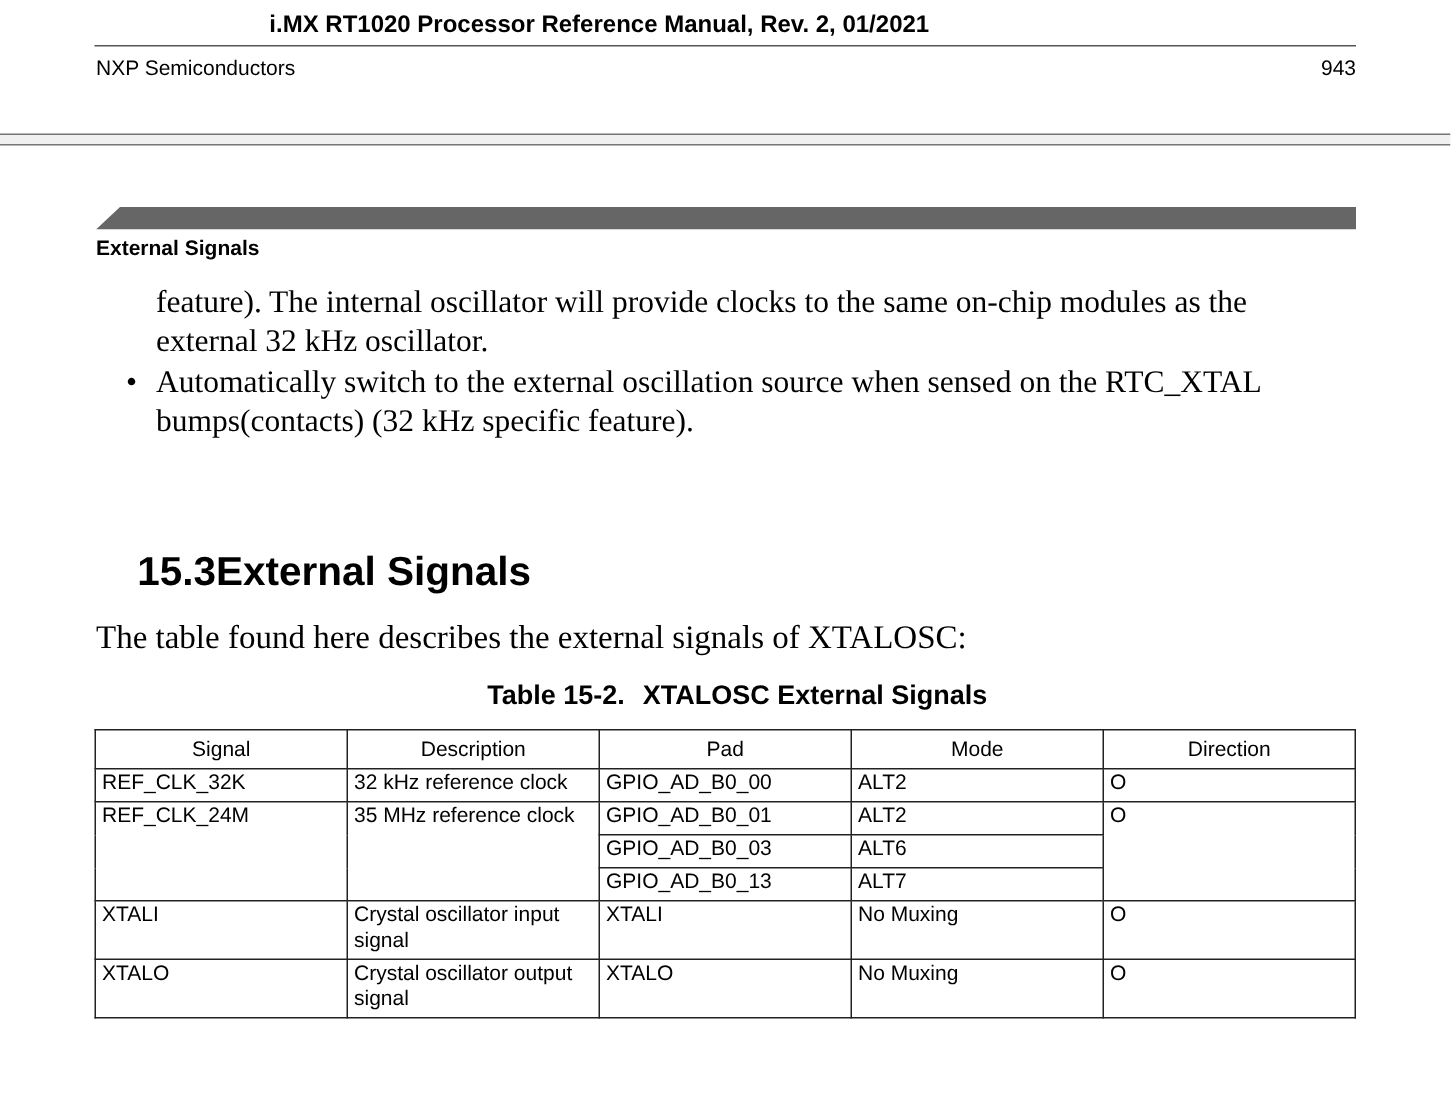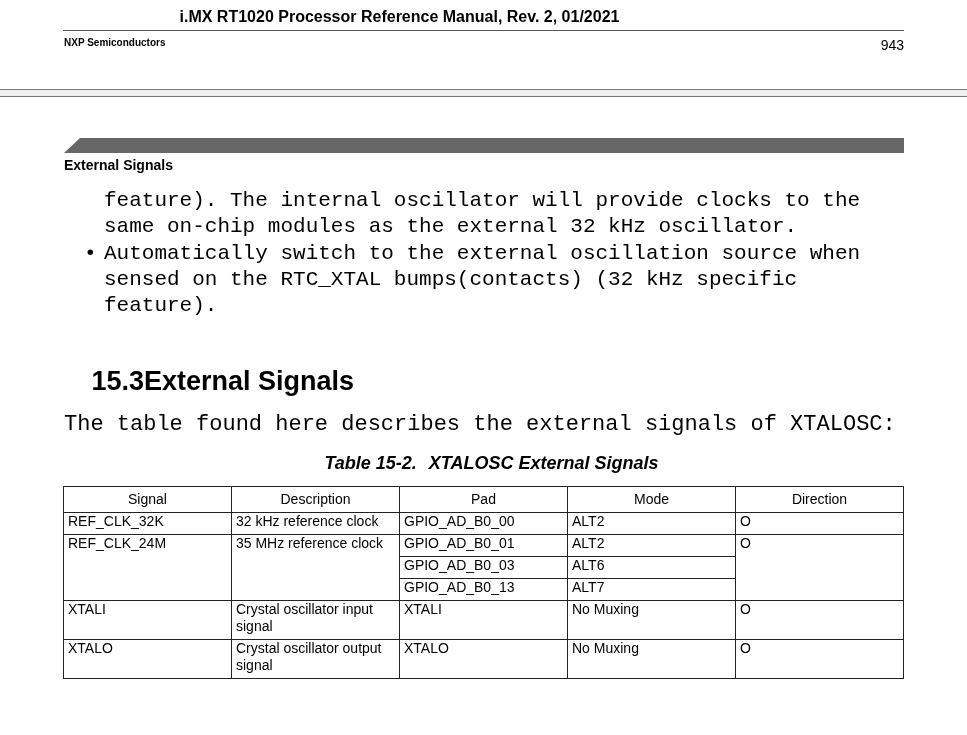--- a/index.html
+++ b/index.html
@@ -1,40 +1,40 @@
 <!DOCTYPE html>
 <html><head>
   <meta charset="utf-8">
   <style>
     html, body { margin: 0; padding: 0; background: #ffffff; }
     body { width: 967px; height: 735px; position: relative; overflow: hidden; color: #000; }
     .sans { font-family: "Liberation Sans", sans-serif; }
-    .serif { font-family: Liberation Mono, monospace; }
+    .serif { font-family: Liberation Serif, serif; }
     .abs { position: absolute; }
 
     #doc-title { left: 0; width: 799px; top: 8px; text-align: center; font-size: 16px; font-weight: bold; }
     #header-rule { left: 63px; width: 841px; top: 30px; height: 0; border-top: 1px solid #555; }
-    #footer-left { left: 64px; top: 37px; font-size: 10px; font-weight: bold; }
+    #footer-left { left: 64px; top: 37px; font-size: 14px; }
     #footer-right { left: 840px; width: 64px; top: 37px; font-size: 14px; text-align: right; }
 
     #page-sep { left: 0; width: 967px; top: 89px; height: 6px; background: #f0f0f0; border-top: 1px solid #777; border-bottom: 1px solid #777; }
 
     #section-bar { left: 64px; width: 840px; top: 138px; height: 15px; }
     #section-bar svg { display: block; }
     #running-head { left: 64px; top: 157px; font-size: 14px; font-weight: bold; }
 
     .body-text { font-size: 21px; line-height: 26px; }
     #para-cont { left: 104px; top: 188px; width: 800px; }
     #bullet { left: 84px; top: 241px; width: 20px; }
     #bullet-text { left: 104px; top: 241px; width: 800px; }
 
     #section-heading { left: 64px; top: 366px; font-size: 27px; font-weight: bold; }
     #section-heading .num { display: inline-block; width: 80px; text-align: right; }
     #intro { left: 64px; top: 412px; font-size: 22px; }
-    #table-caption { left: 64px; width: 855px; top: 453px; text-align: center; font-size: 18px; font-weight: bold; font-style: italic; }
+    #table-caption { left: 64px; width: 855px; top: 453px; text-align: center; font-size: 18px; font-weight: bold; }
     #table-caption .num { margin-right: 12px; }
 
     #signals-table { left: 63px; top: 486px; border-collapse: collapse; font-size: 14px; table-layout: fixed; }
     #signals-table th, #signals-table td { border: 1px solid #222; padding: 0 4px; vertical-align: top; text-align: left; line-height: 17px; }
     #signals-table th { text-align: center; font-weight: normal; height: 25px; vertical-align: middle; }
     #signals-table td { padding-top: 0; height: 21px; }
     #signals-table tr.tall td { height: 38px; }
   </style>
 </head>
 <body>

